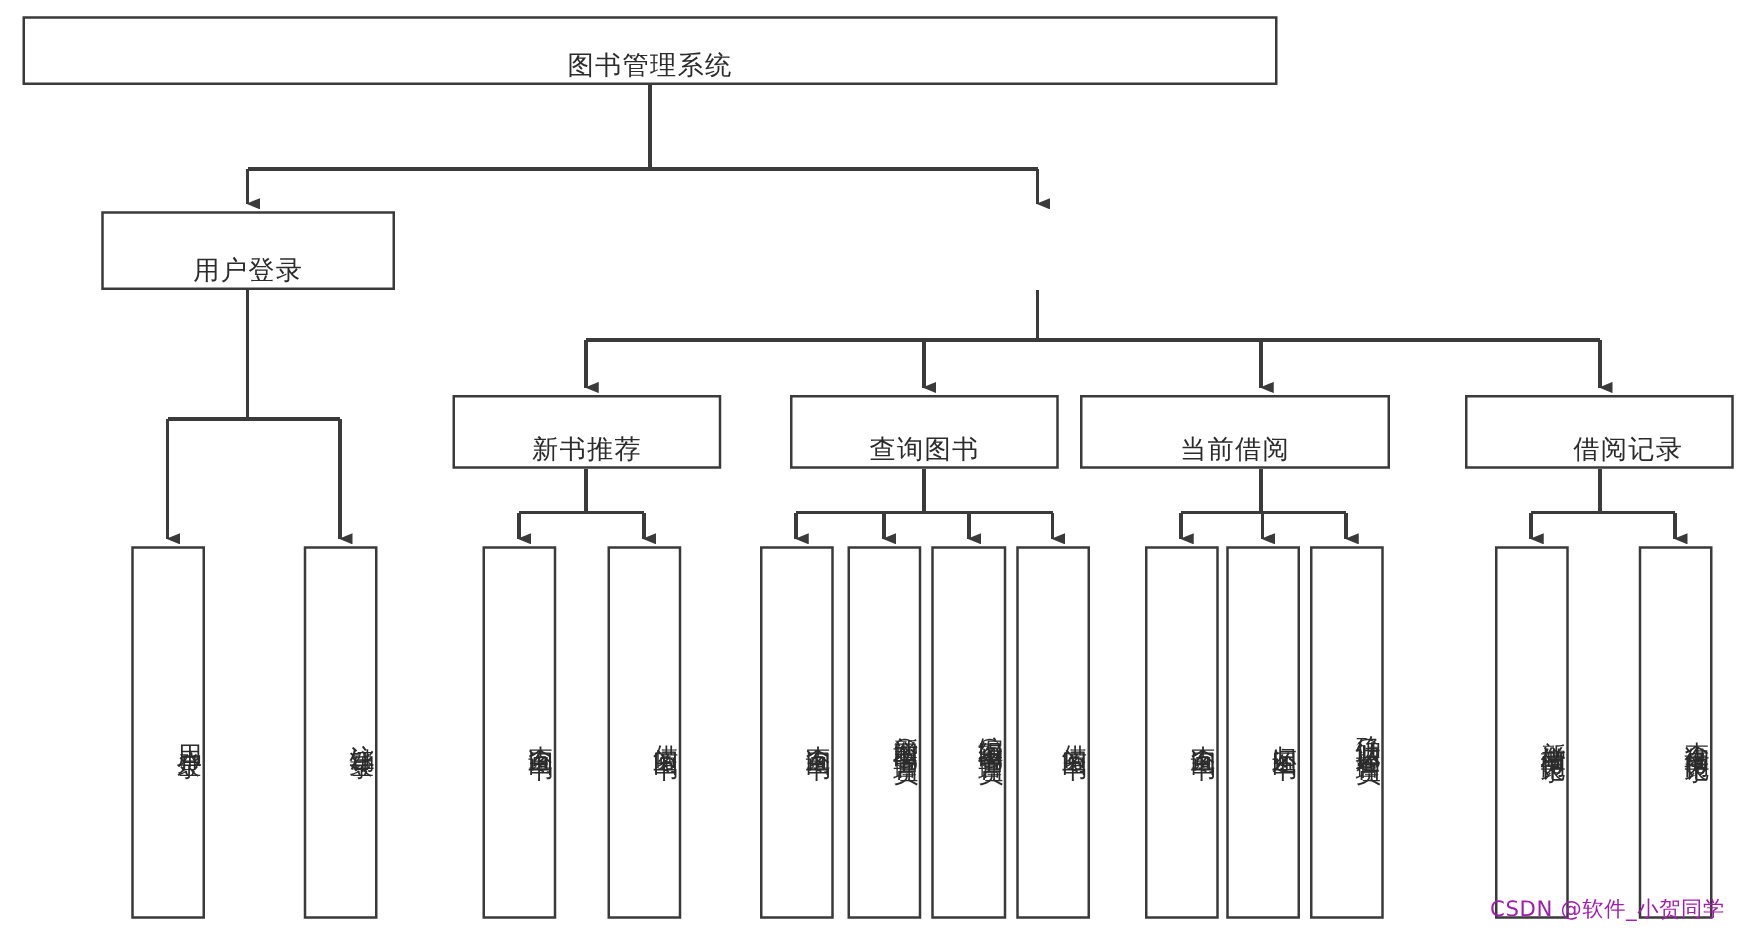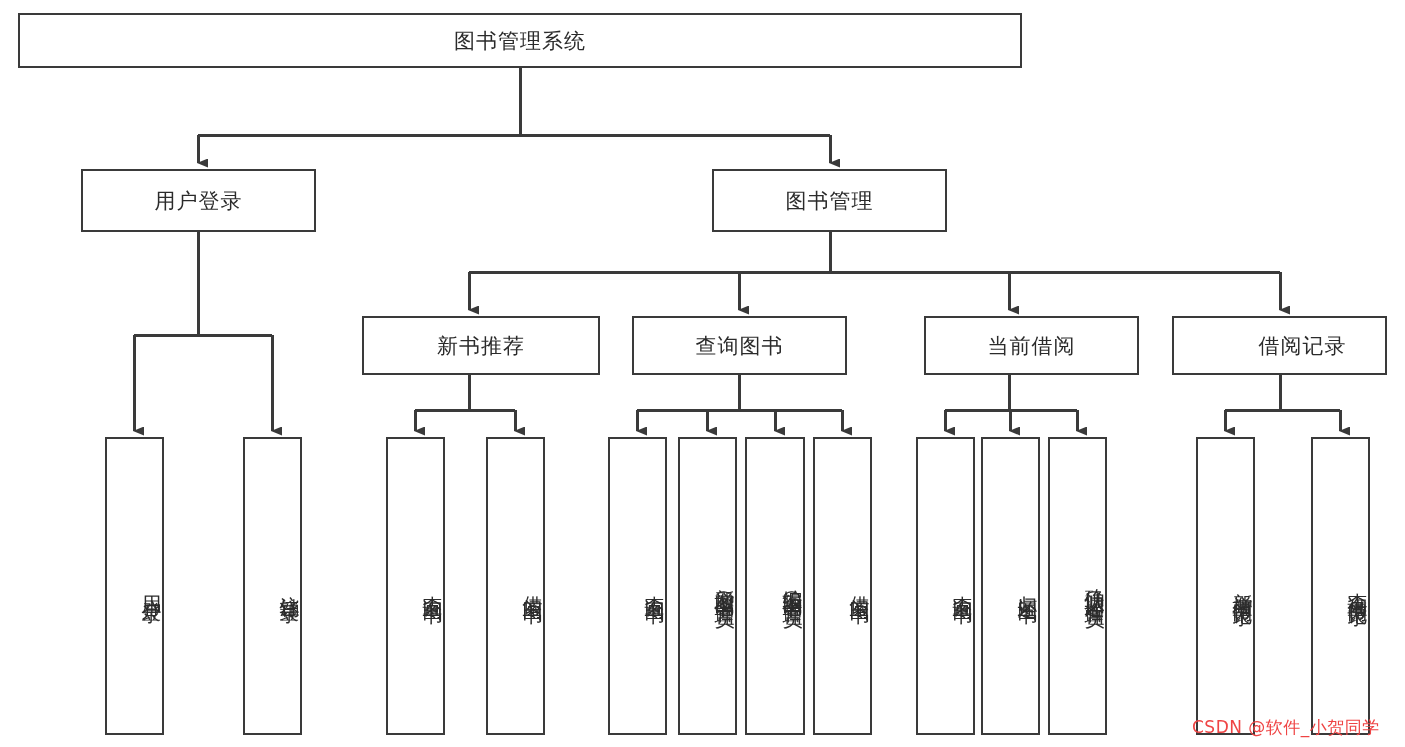--- a/index.html
+++ b/index.html
@@ -23,21 +23,21 @@
     top: 0;
     width: 1405px;
     height: 747px;
   }
   .node {
     position: absolute;
     box-sizing: border-box;
     background: #ffffff;
     border: 2px solid #3a3a3a;
     display: flex;
-    align-items: center;
+    align-items: flex-end;
     justify-content: center;
     color: #2b2b2b;
   }
   .node.h {
     font-size: 21px;
     letter-spacing: 1px;
   }
   .node.v {
     writing-mode: vertical-rl;
     text-orientation: upright;
@@ -121,31 +121,28 @@
     </g>
   </svg>
 
   <div class="node h" style="left: 18px; top: 13px; width: 1004px; height: 55px;">
     <span class="lbl">图书管理系统</span>
   </div>
 
   <div class="node h" style="left: 81px; top: 169px; width: 235px; height: 63px;">
     <span class="lbl">用户登录</span>
   </div>
-  <div class="node h" style="left: 712px; top: 169px; width: 235px; height: 63px;">
-    <span class="lbl">图书管理</span>
-  </div>
 
-  <div class="node h" style="left: 362px; top: 316px; width: 238px; height: 59px; font-family: Liberation Serif, serif;">
+  <div class="node h" style="left: 362px; top: 316px; width: 215px; height: 59px; font-family: Liberation Serif, serif;">
     <span class="lbl">新书推荐</span>
   </div>
   <div class="node h" style="left: 632px; top: 316px; width: 215px; height: 59px;">
     <span class="lbl">查询图书</span>
   </div>
-  <div class="node h" style="left: 924px; top: 316px; width: 215px; height: 59px;">
+  <div class="node h" style="left: 864px; top: 316px; width: 248px; height: 59px;">
     <span class="lbl">当前借阅</span>
   </div>
   <div class="node h" style="left: 1172px; top: 316px; width: 215px; height: 59px; padding-left: 46px;">
     <span class="lbl">借阅记录</span>
   </div>
 
   <div class="node v" style="left: 105px; top: 437px; width: 59px; height: 298px;">
     <span class="lbl">用户登录</span>
   </div>
   <div class="node v" style="left: 243px; top: 437px; width: 59px; height: 298px;">
@@ -178,15 +175,15 @@
   <div class="node v" style="left: 1048px; top: 437px; width: 59px; height: 298px;">
     <span class="lbl">确认归还（管理员）</span>
   </div>
   <div class="node v" style="left: 1196px; top: 437px; width: 59px; height: 298px;">
     <span class="lbl">新增借阅记录</span>
   </div>
   <div class="node v" style="left: 1311px; top: 437px; width: 59px; height: 298px;">
     <span class="lbl">查询借阅记录</span>
   </div>
 
-  <div class="watermark" style="left: 1192px; top: 716px; color: #ef4444;">CSDN @软件_小贺同学</div>
+  <div class="watermark" style="left: 1192px; top: 716px; color: #a21caf;">CSDN @软件_小贺同学</div>
 
 </div>
 
 </body></html>

